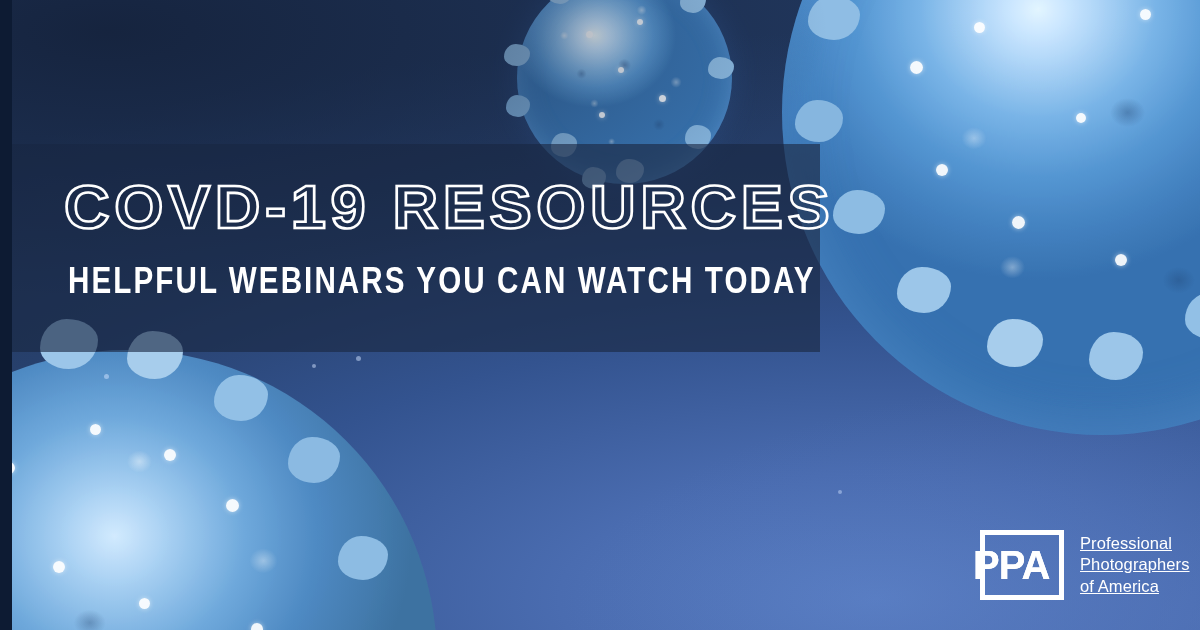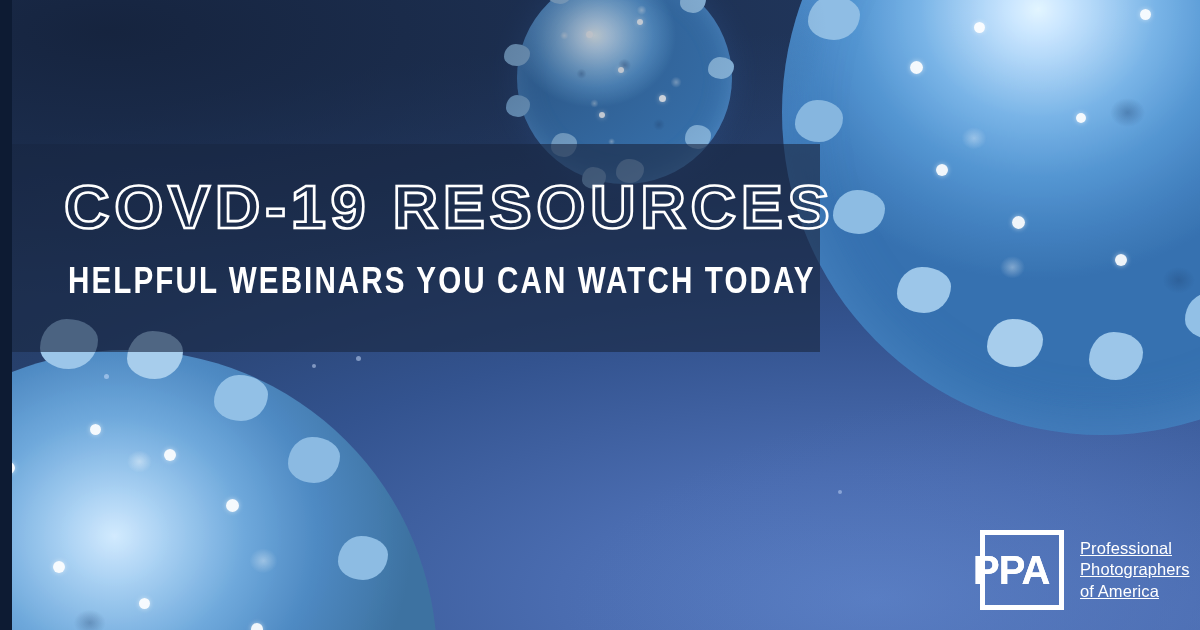--- a/index.html
+++ b/index.html
@@ -126,21 +126,21 @@
     transform:scaleX(.80);
     transform-origin:left center;
     white-space:nowrap;
   }
 
   
   #ppa-logo{
     position:absolute;left:968px;top:530px;
     display:flex;align-items:center;gap:16px;
   }
-  .logo-mark{position:relative;width:84px;height:80px;}
+  .logo-mark{position:relative;width:84px;height:70px;}
   .logo-frame{
     position:absolute;inset:0;
     border:5px solid #ffffff;
     box-sizing:border-box;
   }
   .logo-mark-text{
     position:absolute;left:-10px;top:50%;transform:translateY(-50%);
     font-size:40px;font-weight:700;color:#ffffff;letter-spacing:-1px;
     line-height:1;background:transparent;padding:0 3px;
   }

